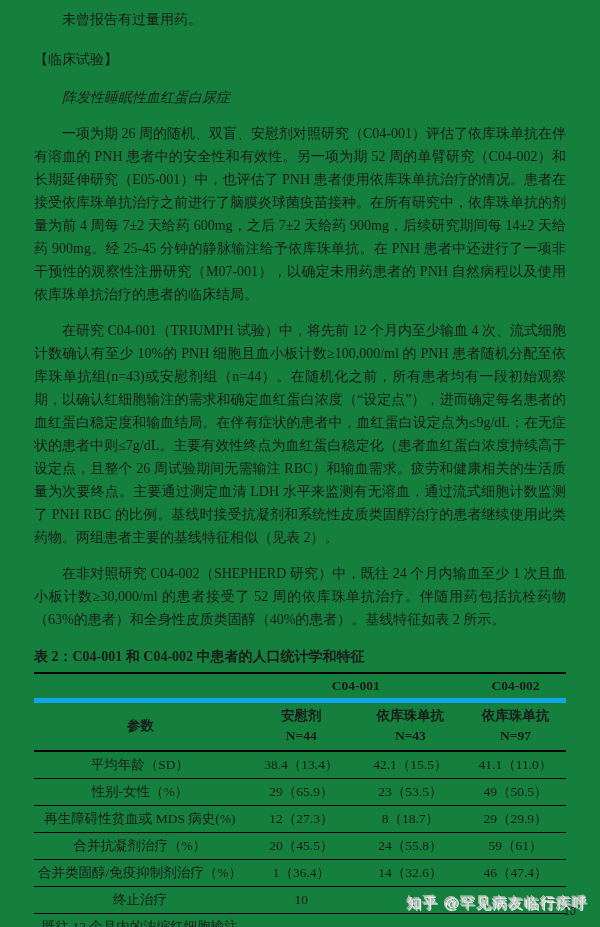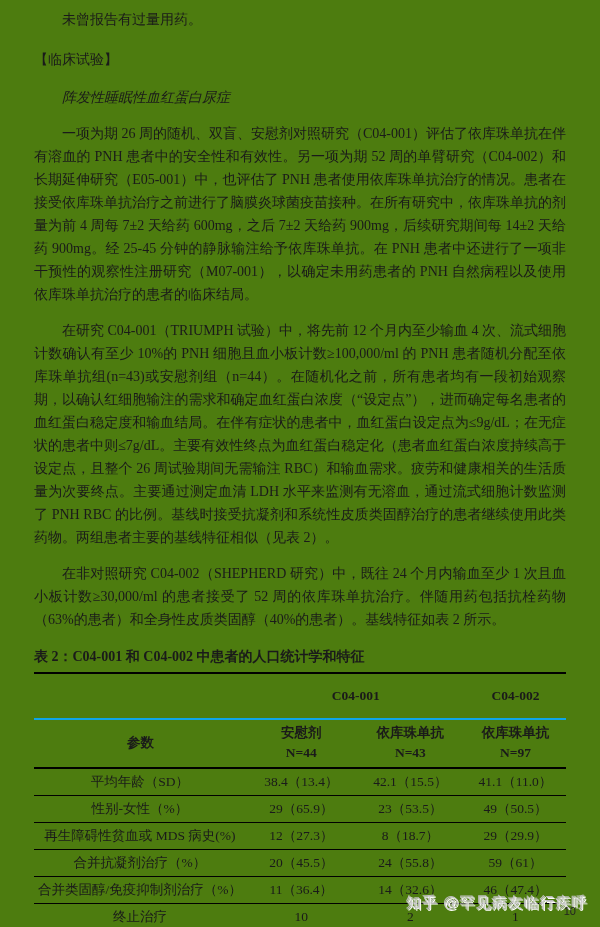--- a/index.html
+++ b/index.html
@@ -2,21 +2,21 @@
 <html><head>
 <meta charset="utf-8">
 <style>
   * { margin: 0; padding: 0; box-sizing: border-box; }
   html, body { background: #e9e9e9; }
   .page {
     position: relative;
     width: 600px;
     height: 927px;
     margin: 0 auto;
-    background: #4d7c0f;
+    background: #15803d;
     color: #1a1a1a;
     font-family: "Liberation Serif", "DejaVu Serif", serif;
     font-size: 14px;
     line-height: 23px;
     padding: 6px 34px 0 34px;
     overflow: hidden;
   }
   .para { text-align: justify; text-indent: 2em; }
   .intro-line { margin-top: 2px; }
   .section-header { font-weight: normal; margin-top: 17px; text-indent: 0; }
@@ -32,24 +32,24 @@
     font-size: 13.5px;
     line-height: 20px;
   }
   table.demo col.c1 { width: 40%; }
   table.demo col.c2 { width: 20.5%; }
   table.demo col.c3 { width: 20.5%; }
   table.demo col.c4 { width: 19%; }
 
   table.demo tr.group-row th {
     border-top: 2px solid #000;
-    border-bottom: 2px solid #0ea5e9;
+    border-bottom: 5px solid #0ea5e9;
     font-weight: bold;
     text-align: center;
-    padding: 12px 2px;
+    padding: 2px 2px;
   }
   table.demo tr.colhead-row th {
     border-bottom: 2px solid #000;
     text-align: center;
     vertical-align: middle;
     padding: 3px 2px 4px 2px;
     font-weight: normal;
   }
   table.demo .colhead-label { font-weight: bold; }
   table.demo .colhead-sub { font-weight: bold; }
@@ -153,21 +153,21 @@
           <td>29（29.9）</td>
         </tr>
         <tr>
           <td class="lbl">合并抗凝剂治疗（%）</td>
           <td>20（45.5）</td>
           <td>24（55.8）</td>
           <td>59（61）</td>
         </tr>
         <tr>
           <td class="lbl">合并类固醇/免疫抑制剂治疗（%）</td>
-          <td>11（36.4）</td>
+          <td>1（36.4）</td>
           <td>14（32.6）</td>
           <td>46（47.4）</td>
         </tr>
         <tr>
           <td class="lbl">终止治疗</td>
           <td>10</td>
           <td>2</td>
           <td>1</td>
         </tr>
         <tr>

